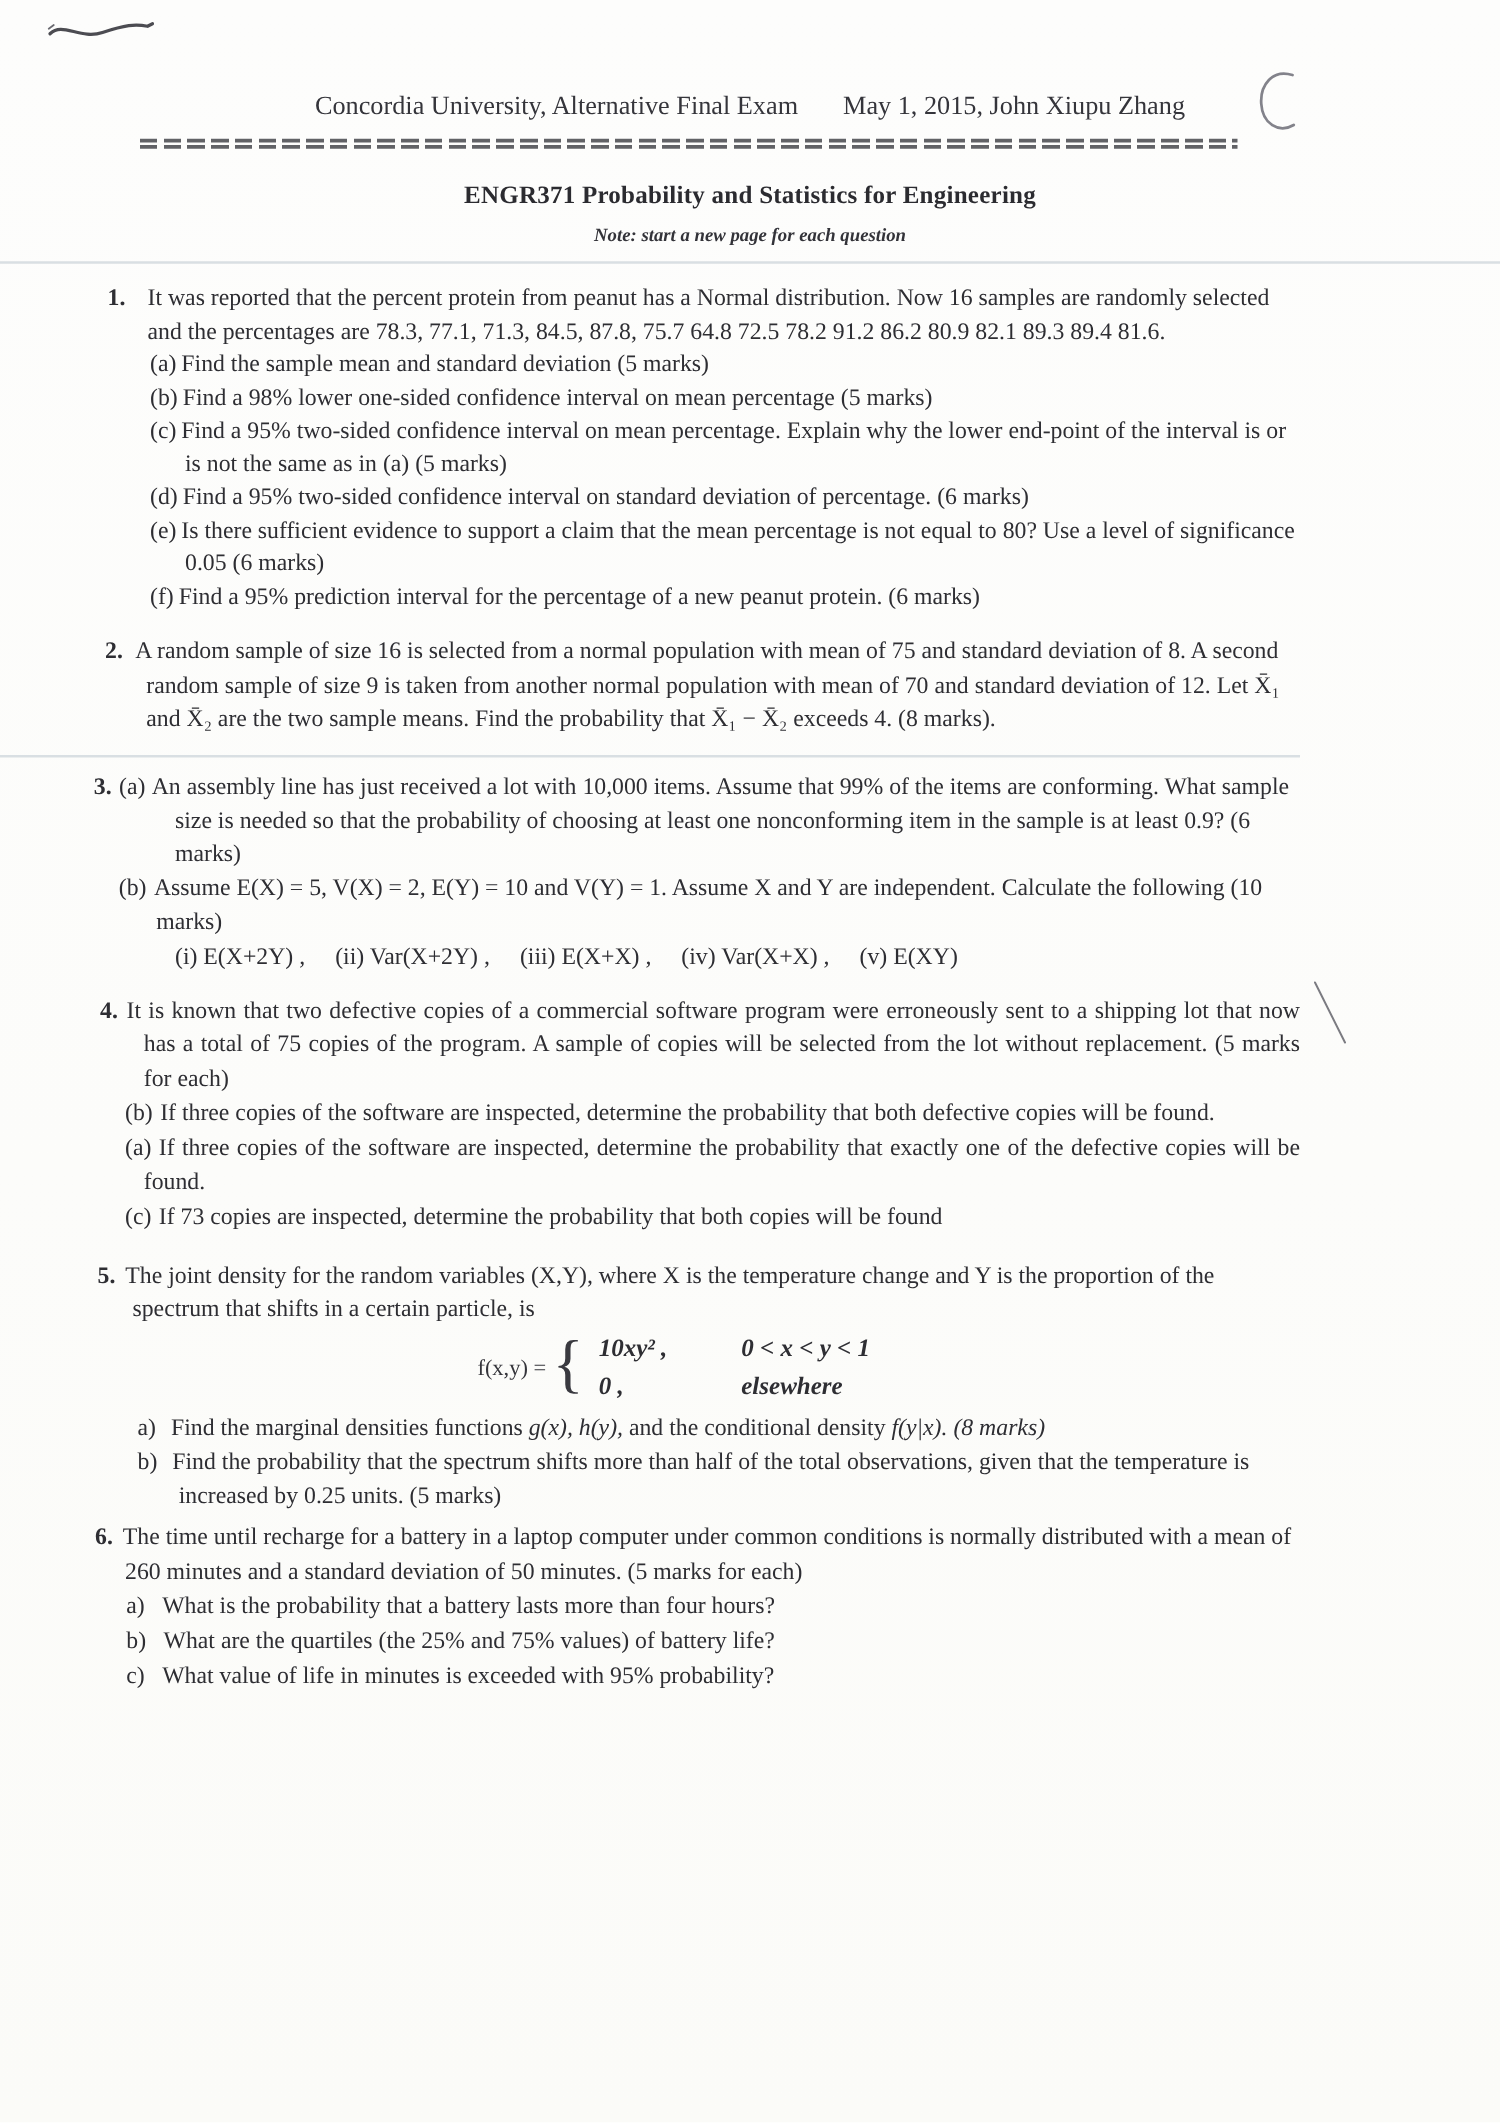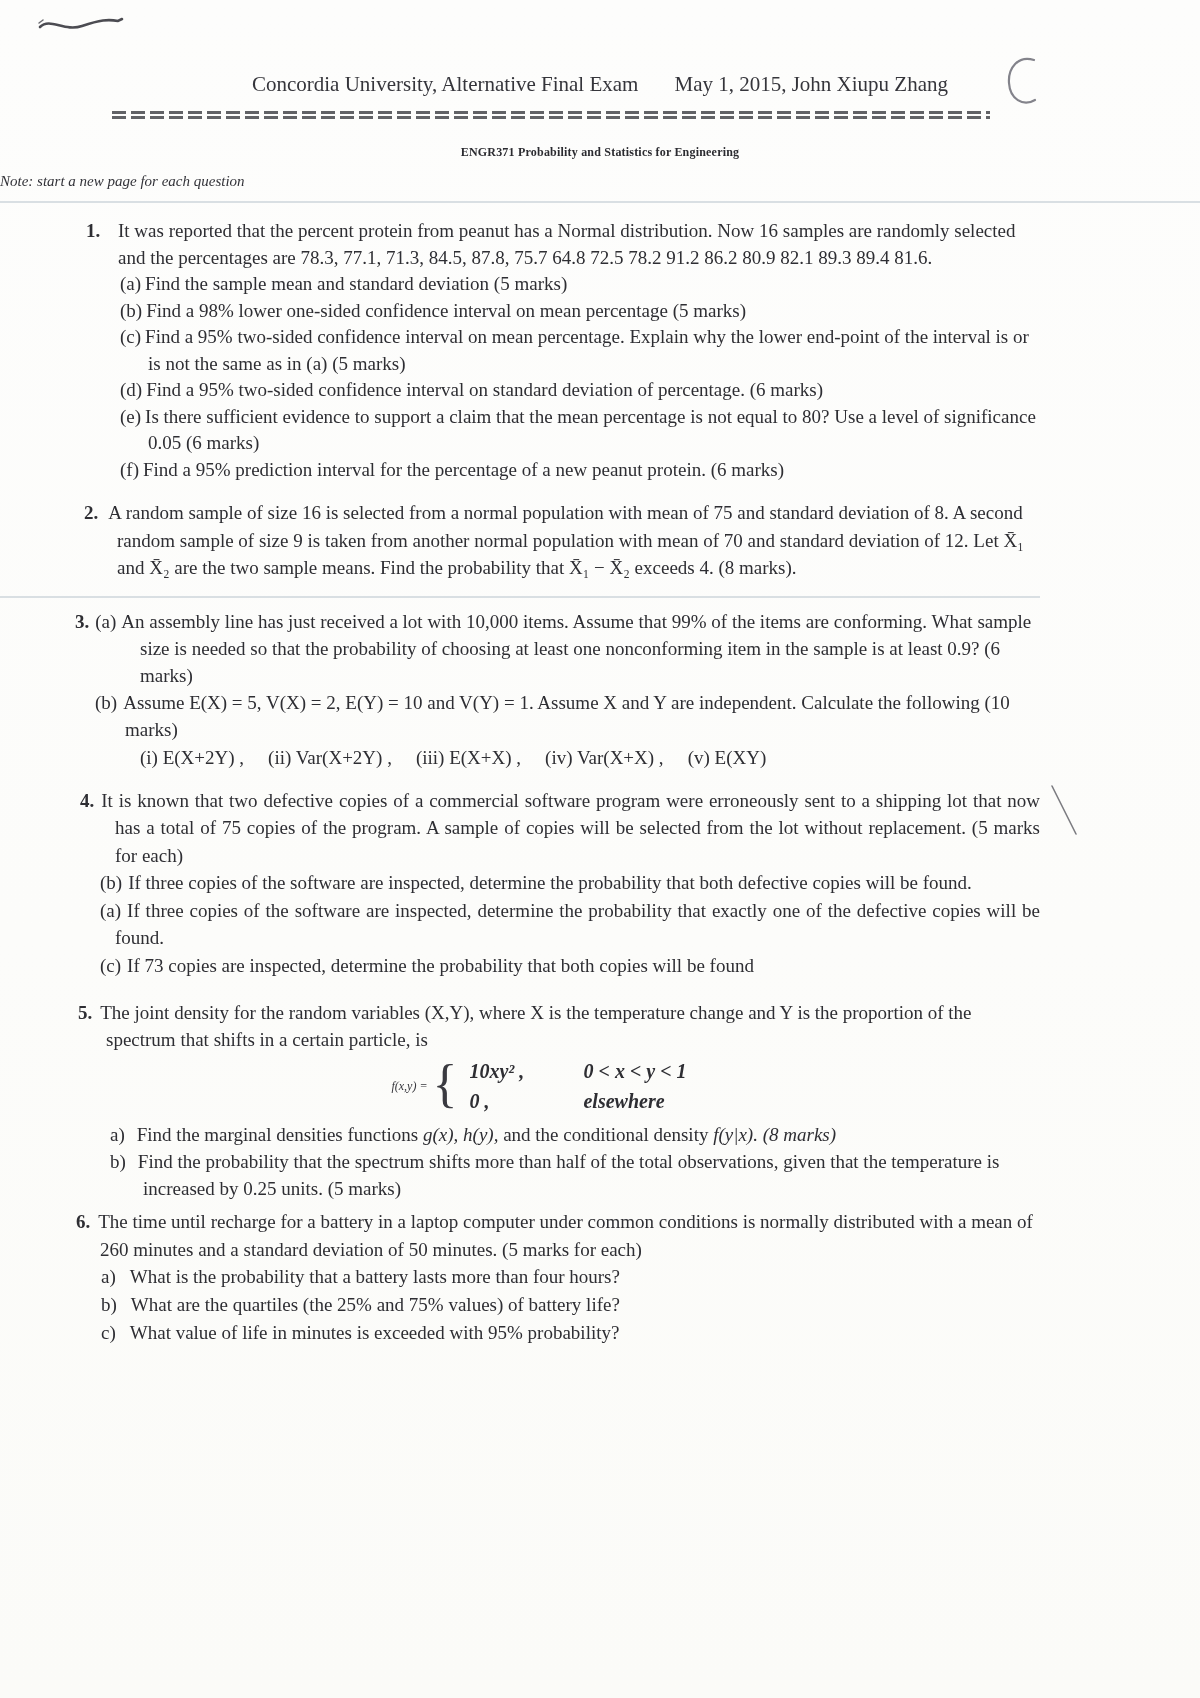--- a/index.html
+++ b/index.html
@@ -16,22 +16,22 @@
   .double-dash {
     width:878px; height:8px; margin:14px 0 0 112px;
     background-image:
       repeating-linear-gradient(90deg,#46484d 0 14px, rgba(0,0,0,0) 14px 19px),
       repeating-linear-gradient(90deg,#46484d 0 14px, rgba(0,0,0,0) 14px 19px);
     background-size:100% 3px,100% 3px;
     background-position:0 0,0 5px;
     background-repeat:no-repeat,no-repeat;
     opacity:.85;
   }
-  .course-title { text-align:center; font-size:12px; font-weight:bold; margin:26px 0 0 0; color:#2b2b30; letter-spacing:.2px; }
-  .note { font-size:15px; font-weight:normal; font-style:italic; margin:13px 0 0 0; color:#333339; }
+  .course-title { text-align:center; font-size:20px; font-weight:bold; margin:26px 0 0 0; color:#2b2b30; letter-spacing:.2px; }
+  .note { text-align:center; font-size:15px; font-weight:bold; font-style:italic; margin:13px 0 0 0; color:#333339; }
   .faint-rule { border:none; border-top:2px solid #c6cfd6; opacity:.65; margin:11px 0 0 0; width:100%; }
   .faint-rule.mid { margin:14px 0 10px 0; }
 
   .content { padding:6px 160px 0 0; font-size:19px; }
   p { margin:0; }
 
   
   .q1 { display:flex; margin-left:86px; margin-top:8px; line-height:27px; }
   .qnum { width:32px; flex:none; font-weight:bold; }
   .qbody { flex:1; }
@@ -55,21 +55,21 @@
   .q4-intro { padding-left:35px; text-indent:-35px; text-align:justify; }
   .q4-intro .qnum-inline { margin-right:7px; }
   .q4 .part { padding-left:35px; text-indent:-15px; text-align:justify; }
   .q4 .part .plabel { margin-right:6px; }
 
   
   .q5 { margin-left:78px; margin-top:20px; line-height:27px; }
   .q5-intro { padding-left:28px; text-indent:-28px; }
   .q5-intro .qnum-inline { margin-right:8px; }
   .formula { display:flex; justify-content:center; align-items:center; margin:5px 40px 6px 0; }
-  .f-lhs { font-style:italic; font-size:12px; margin-right:5px; color:#35353b; }
+  .f-lhs { font-size:18px; margin-right:5px; color:#35353b; }
   .f-brace { font-size:52px; font-weight:400; line-height:0.9; margin:0 12px 4px 0; color:#3a3a40; }
   .f-rows { display:grid; grid-template-columns:110px auto; column-gap:4px; row-gap:3px; font-size:20px;font-weight:bold; }
   .f-expr, .f-cond, .f-cond-it { font-style:italic; }
   .q5 .part { padding-left:65px; text-indent:-33px; }
   .q5 .part .plabel { margin-right:12px; }
   .math-it { font-style:italic; }
 
   
   .q6 { margin-left:76px; margin-top:6px; line-height:27.5px; }
   .q6-intro { padding-left:24px; text-indent:-24px; }

